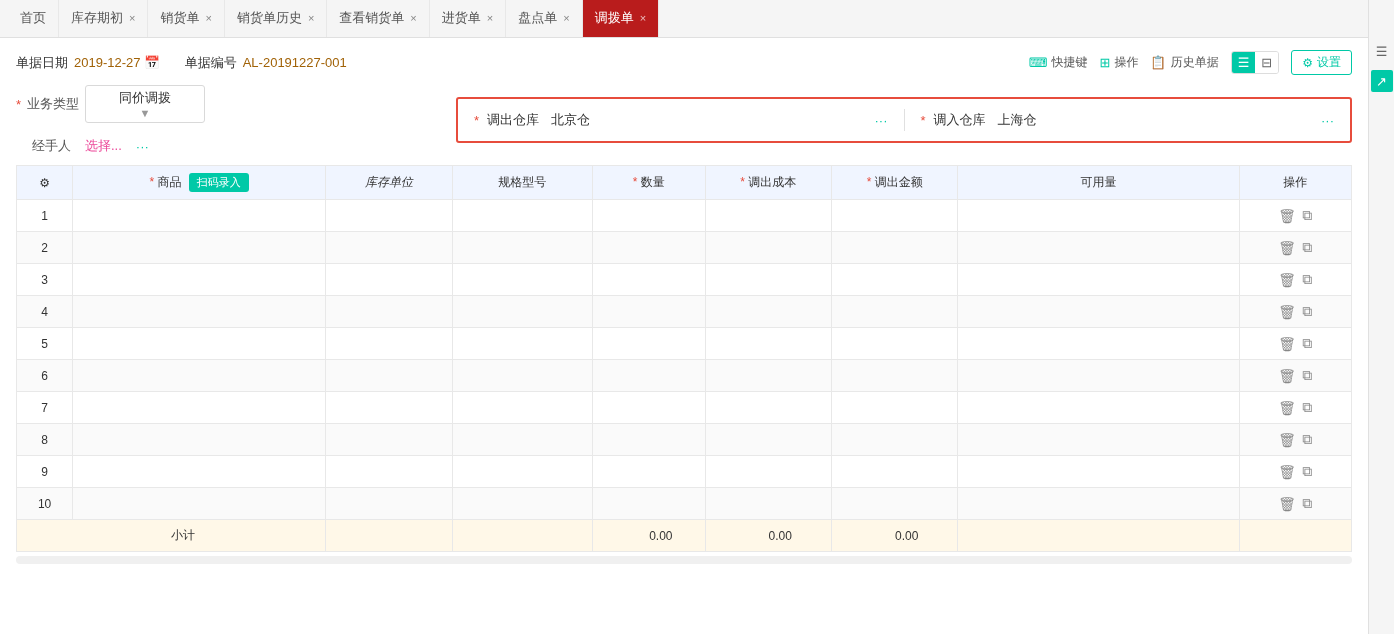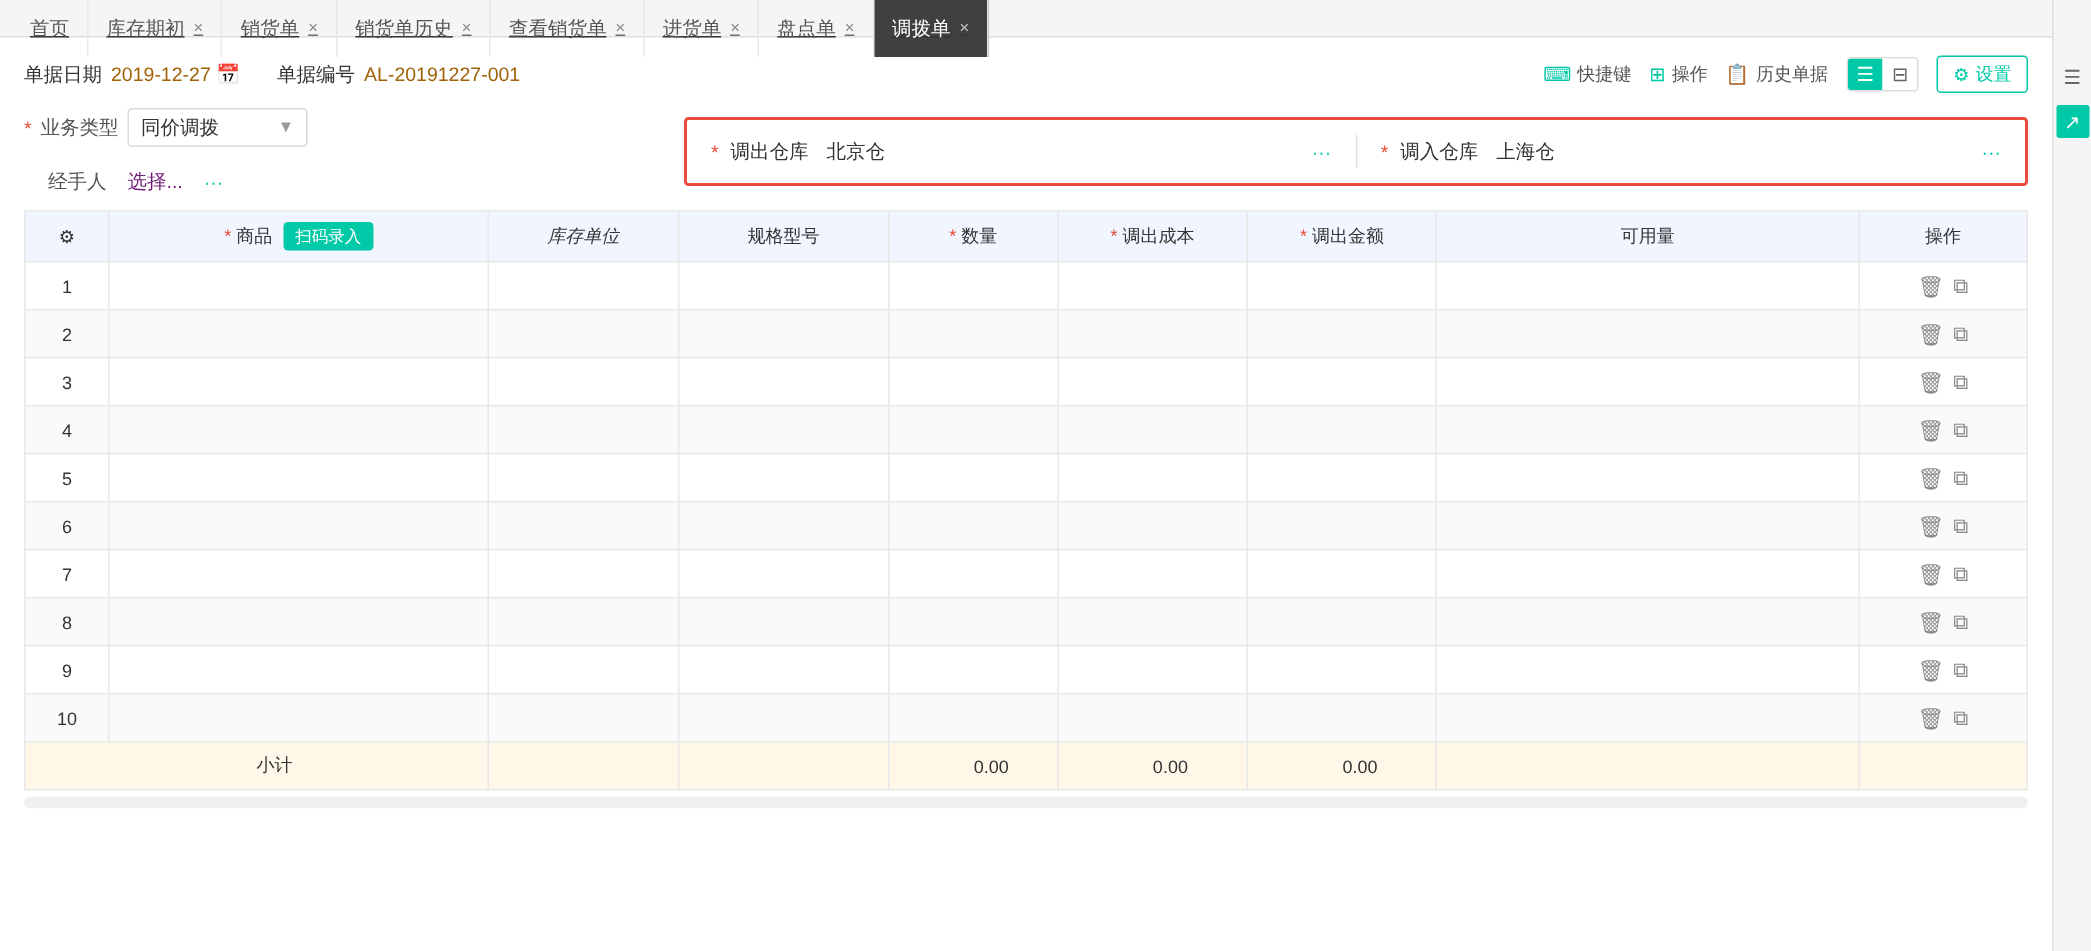--- a/index.html
+++ b/index.html
@@ -1,28 +1,28 @@
 <!DOCTYPE html>
 <html><head>
   <meta charset="utf-8">
   <style>
     * { box-sizing: border-box; margin: 0; padding: 0; }
     body { font-family: 'Microsoft YaHei', Arial, sans-serif; font-size: 13px; color: #333; background: #fff; overflow: hidden; }
 
     
     .tab-bar {
-      display: flex; align-items: flex-start; background: #f5f5f5; border-bottom: 1px solid #e0e0e0;
-      height: 25px; padding: 0 8px; position: relative; text-decoration: underline;
+      display: flex; align-items: flex-end; background: #f5f5f5; border-bottom: 1px solid #e0e0e0;
+      height: 38px; padding: 0 8px; position: relative;
     }
     .tab-item {
       display: flex; align-items: center; padding: 0 12px; height: 38px; cursor: pointer;
       font-size: 13px; color: #555; white-space: nowrap; border-right: 1px solid #e8e8e8;
     }
     .tab-item.active {
-      background: #404040; color: #fff; font-weight: 500;
+      background: #b91c1c; color: #fff; font-weight: 500;
     }
     .tab-item .tab-close {
       margin-left: 6px; font-size: 11px; color: inherit; opacity: 0.7; cursor: pointer;
     }
     .tab-item.active .tab-close { color: #fff; }
     .close-all {
       margin-left: auto; font-size: 16px; color: #999; cursor: pointer; padding: 0 8px;
     }
 
     
@@ -48,21 +48,21 @@
 
     
     .biz-row {
       display: flex; align-items: center; margin-bottom: 14px; gap: 24px;
     }
     .biz-field { display: flex; align-items: center; gap: 6px; }
     .biz-field .required { color: #e74c3c; }
     .biz-field .field-label { color: #555; }
     .biz-select {
       display: flex; align-items: center; border: 1px solid #d9d9d9; border-radius: 3px;
-      padding: 3px 8px; min-width: 120px; cursor: pointer; background: #fff;
+      padding: 3px 8px; min-width: 120px; cursor: pointer; background: #fff; flex-direction: column;
     }
     .biz-select .value { flex: 1; color: #333; }
     .biz-select .arrow { color: #999; font-size: 11px; }
     .agent-field { display: flex; align-items: center; gap: 6px; }
     .agent-field .field-label { color: #555; }
     .agent-field .placeholder { color: #bbb; }
     .agent-field .more-btn { color: #00c9a7; cursor: pointer; }
 
     
     .data-table { width: 100%; border-collapse: collapse; font-size: 12px; }
@@ -214,21 +214,21 @@
               <span class="field-label">业务类型</span>
               <div class="biz-select">
                 <span class="value">同价调拨</span>
                 <span class="arrow">▼</span>
               </div>
             </div>
           </div>
 
           <div class="agent-field" style="margin-left: 16px;">
             <span class="field-label">经手人</span>
-            <span class="placeholder" style="margin-left: 8px; color: #701a75; cursor: pointer;">选择...</span>
+            <span class="placeholder" style="margin-left: 8px; color: #ec4899; cursor: pointer;">选择...</span>
             <span class="more-btn" style="margin-left: 8px; color: #00c9a7;">···</span>
           </div>
         </div>
 
         <div class="middle-right">
           <div class="two-col-form">
             <div class="form-col">
               <span class="required" style="color:#e74c3c;">*</span>
               <span class="field-label">调出仓库</span>
               <span class="field-value" style="margin-left: 4px;">北京仓</span>

